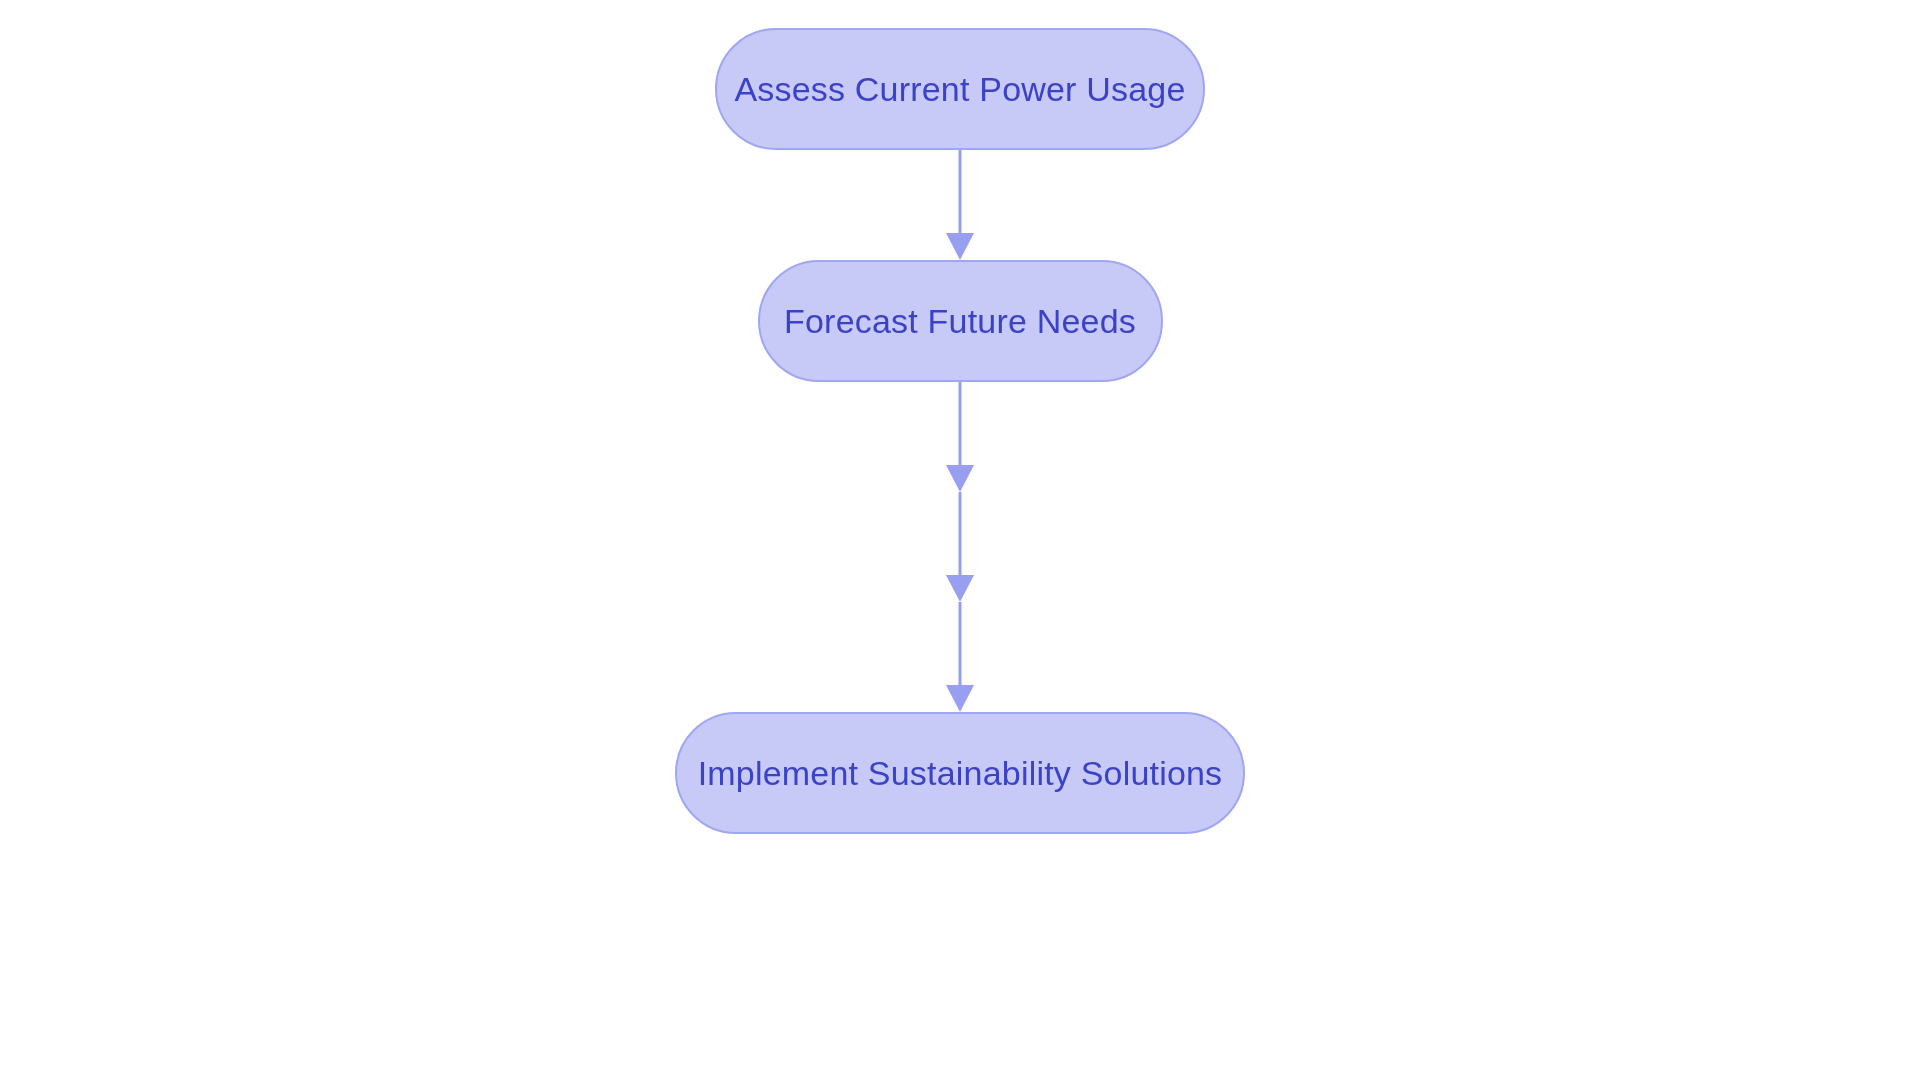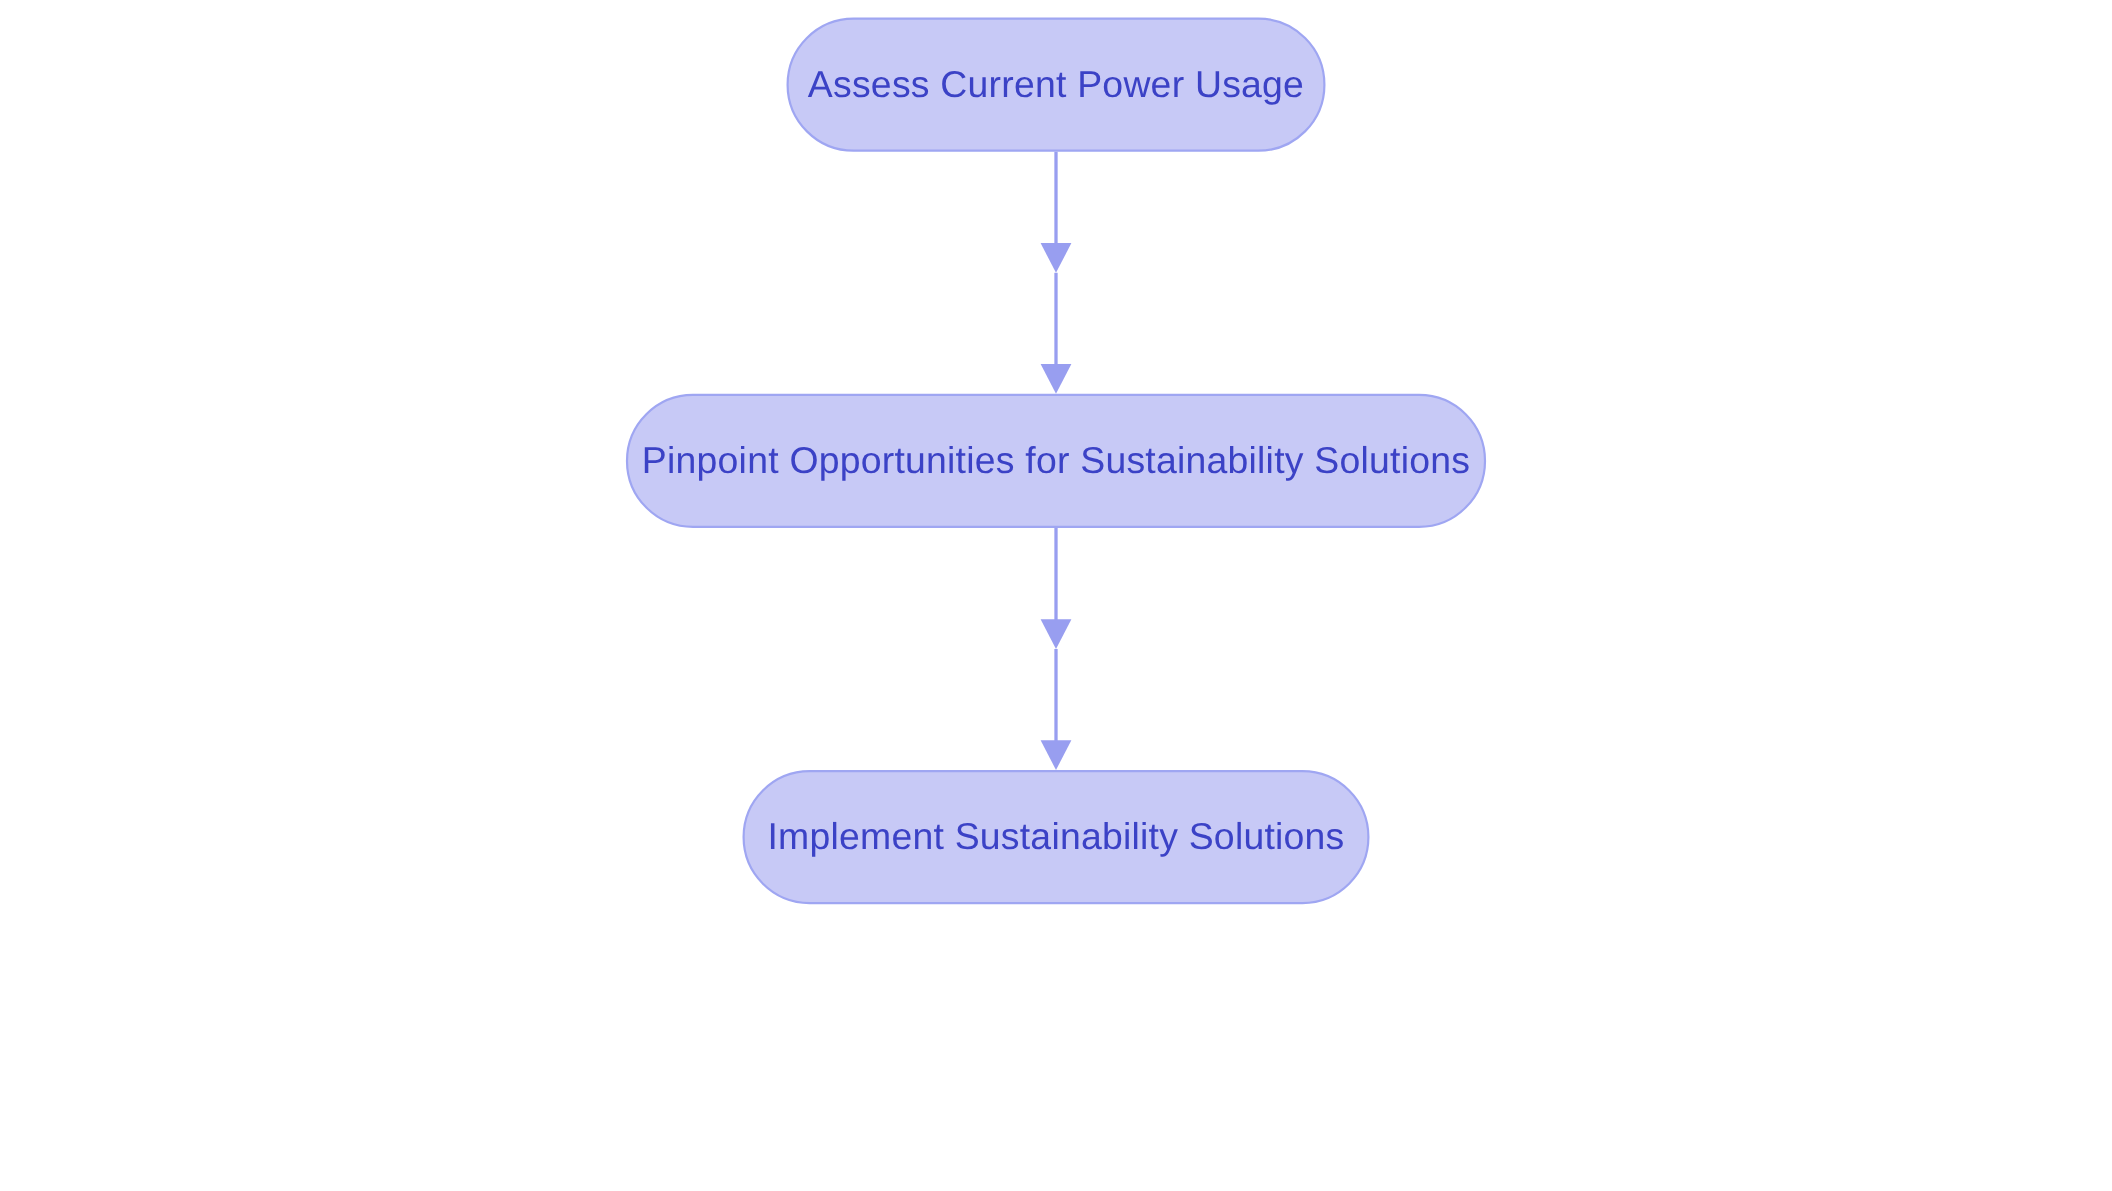--- a/index.html
+++ b/index.html
@@ -13,21 +13,21 @@
   html, body {
     width: 1920px;
     height: 1083px;
     background: var(--background);
     font-family: "Liberation Sans", sans-serif;
     overflow: hidden;
   }
   .canvas {
     width: 1920px;
     height: 1083px;
-    padding-top: 16px;
+    padding-top: 28px;
     display: flex;
     flex-direction: column;
     align-items: center;
   }
   .node {
     height: 122px;
     flex: 0 0 122px;
     border-radius: 61px;
     background: var(--node-fill);
     border: 2px solid var(--node-border);
@@ -79,29 +79,29 @@
 
   <div class="node node-1">
     <span>Assess Current Power Usage</span>
   </div>
 
   <div class="connector">
     <div class="shaft"></div>
     <div class="head"></div>
   </div>
 
+  <div class="node node-2">
+    <span>Forecast Future Needs</span>
+  </div>
 
   <div class="connector">
     <div class="shaft"></div>
     <div class="head"></div>
   </div>
 
-  <div class="node node-3">
-    <span>Pinpoint Opportunities for Sustainability Solutions</span>
-  </div>
 
   <div class="connector">
     <div class="shaft"></div>
     <div class="head"></div>
   </div>
 
 
   <div class="connector">
     <div class="shaft"></div>
     <div class="head"></div>

